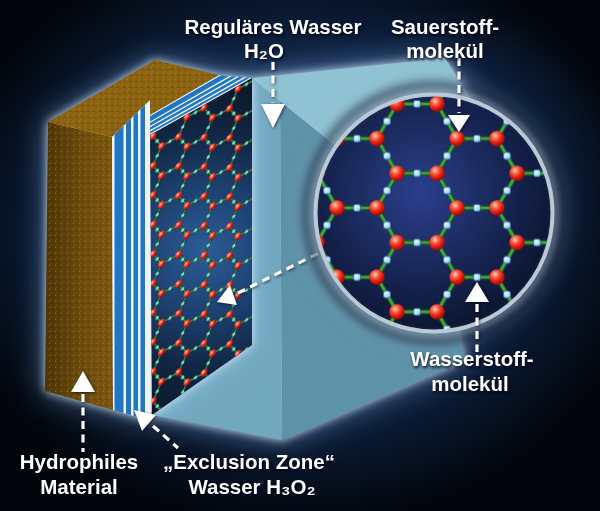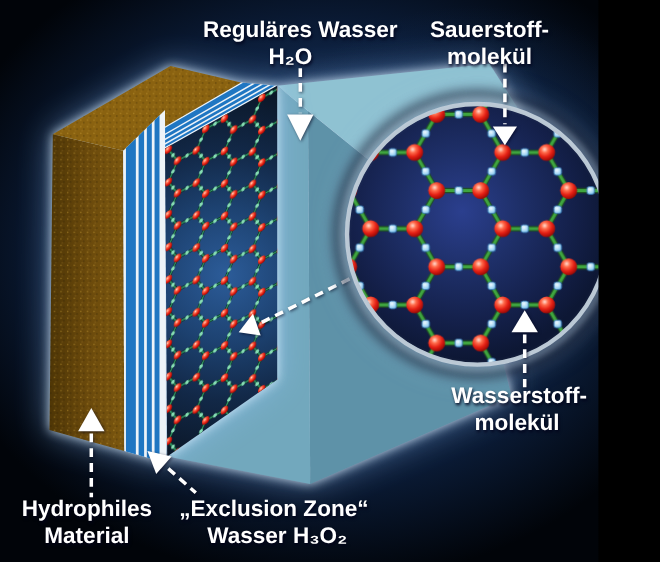--- a/index.html
+++ b/index.html
@@ -1,17 +1,17 @@
 <!DOCTYPE html>
 <html><head>
 <meta charset="utf-8">
 <style>
   html,body{margin:0;padding:0;background:#000;}
   #stage{
-    position:relative;width:544px;height:511px;overflow:hidden;
+    position:relative;width:600px;height:511px;overflow:hidden;
     background:
       radial-gradient(circle 150px at 205px 250px, rgba(40,90,160,.30), transparent 70%),
       radial-gradient(ellipse 260px 220px at 430px 170px, rgba(28,62,110,.55), transparent 75%),
       radial-gradient(ellipse 360px 300px at 295px 230px, #1f4170 0%, #142e55 45%, #0a1a34 70%, #010409 100%);
   }
   svg{position:absolute;left:0;top:0;}
   .lbl{font-family:"Liberation Sans","DejaVu Sans",sans-serif;font-weight:bold;font-size:20.5px;
        fill:#ffffff;text-anchor:middle;
        filter:drop-shadow(1px 2px 1.5px rgba(0,0,25,.85));}
   .dash{stroke:#fff;stroke-width:3.2;stroke-dasharray:8 5.5;fill:none;

